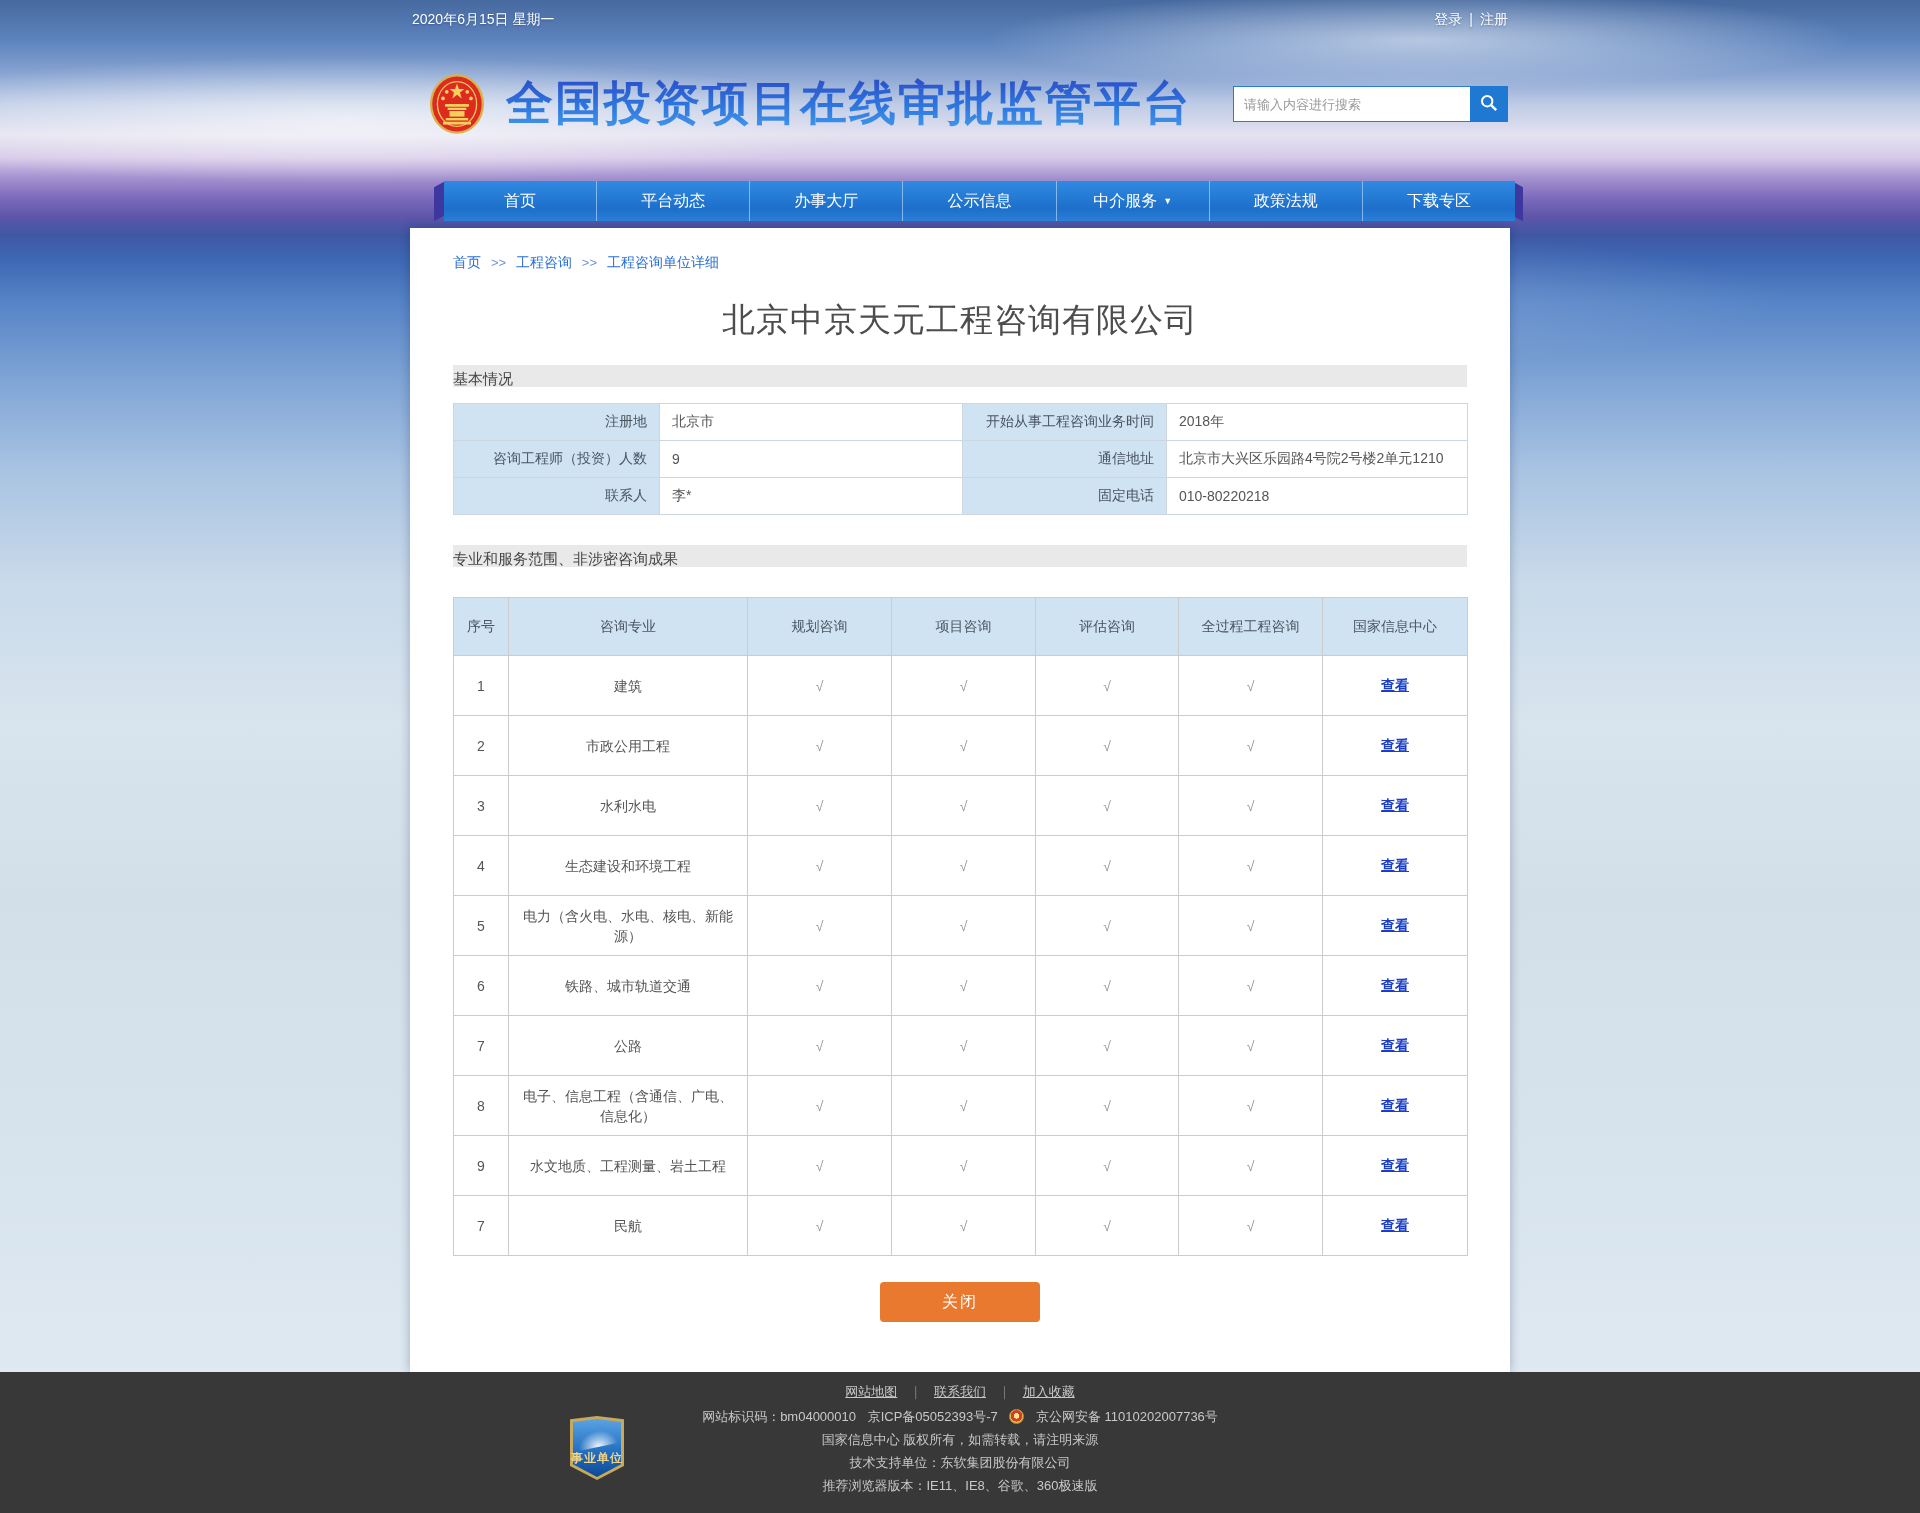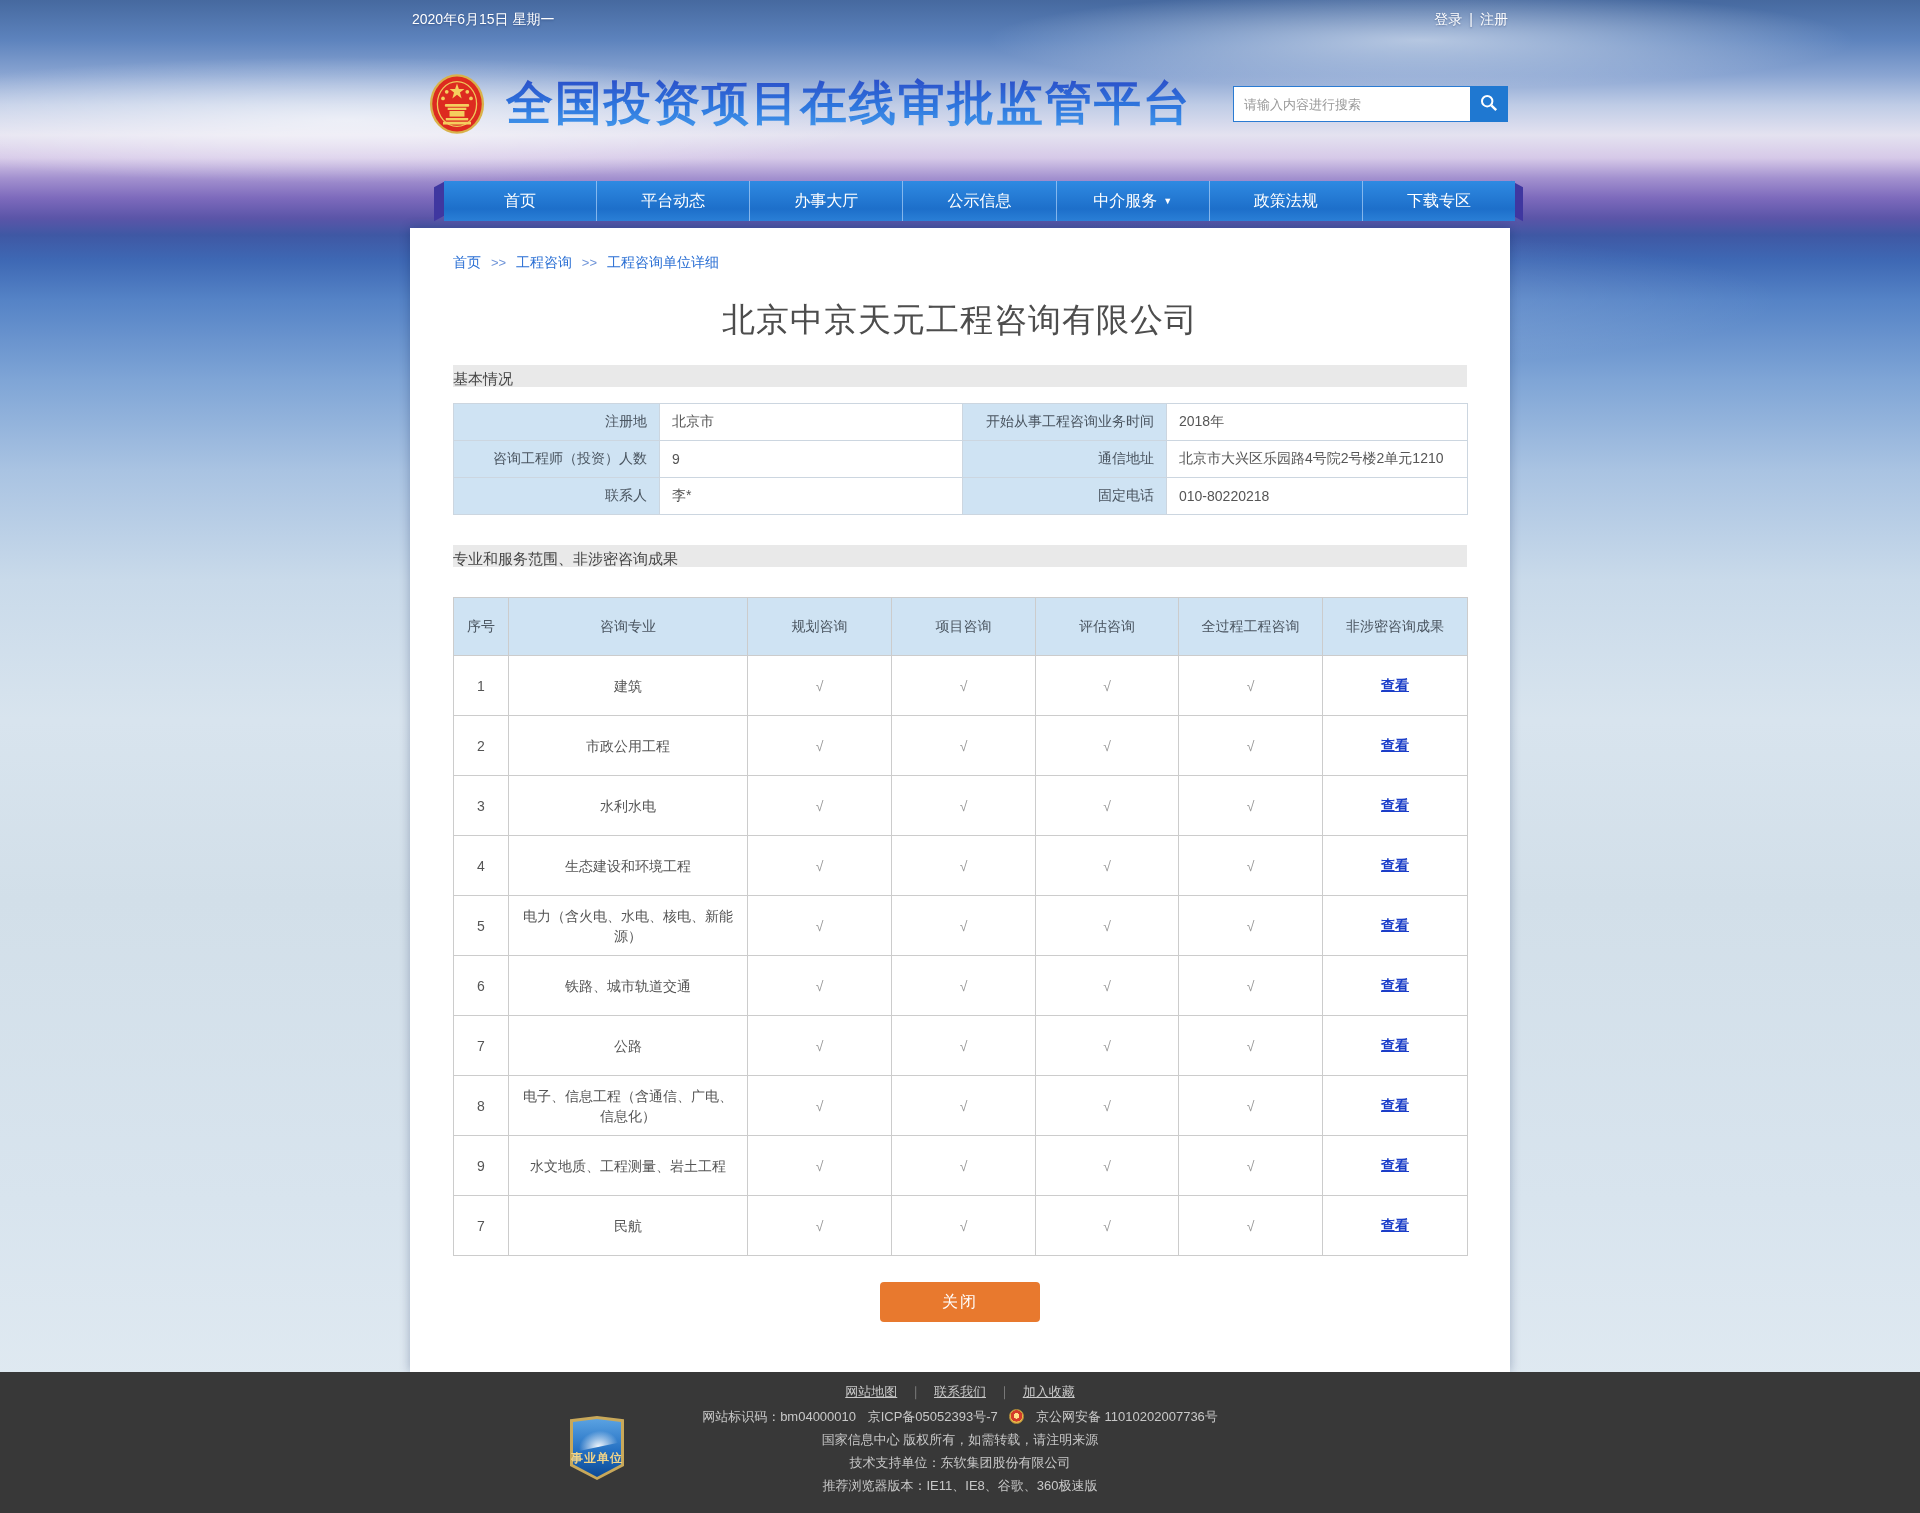--- a/index.html
+++ b/index.html
@@ -267,21 +267,21 @@
             <col style="width:145px">
         </colgroup>
         <thead>
           <tr>
             <th>序号</th>
             <th>咨询专业</th>
             <th>规划咨询</th>
             <th>项目咨询</th>
             <th>评估咨询</th>
             <th>全过程工程咨询</th>
-            <th>非涉密咨询成果</th>
+            <th>国家信息中心</th>
           </tr>
         </thead>
         <tbody>
           <tr>
             <td>1</td>
             <td class="specialty">建筑</td>
             <td class="check">√</td>
             <td class="check">√</td>
             <td class="check">√</td>
             <td class="check">√</td>

